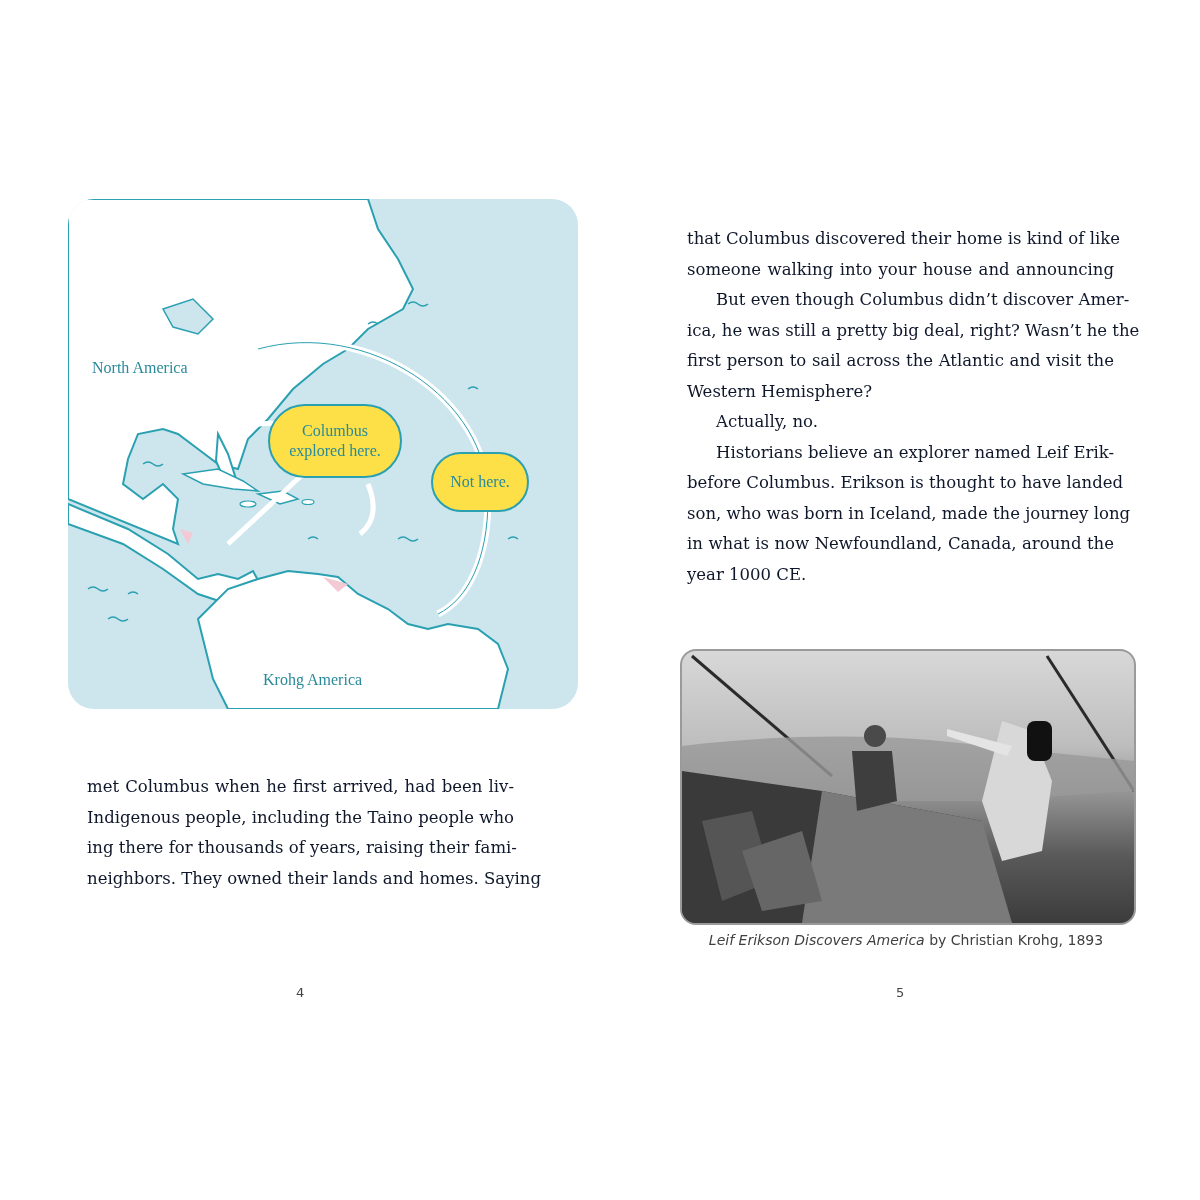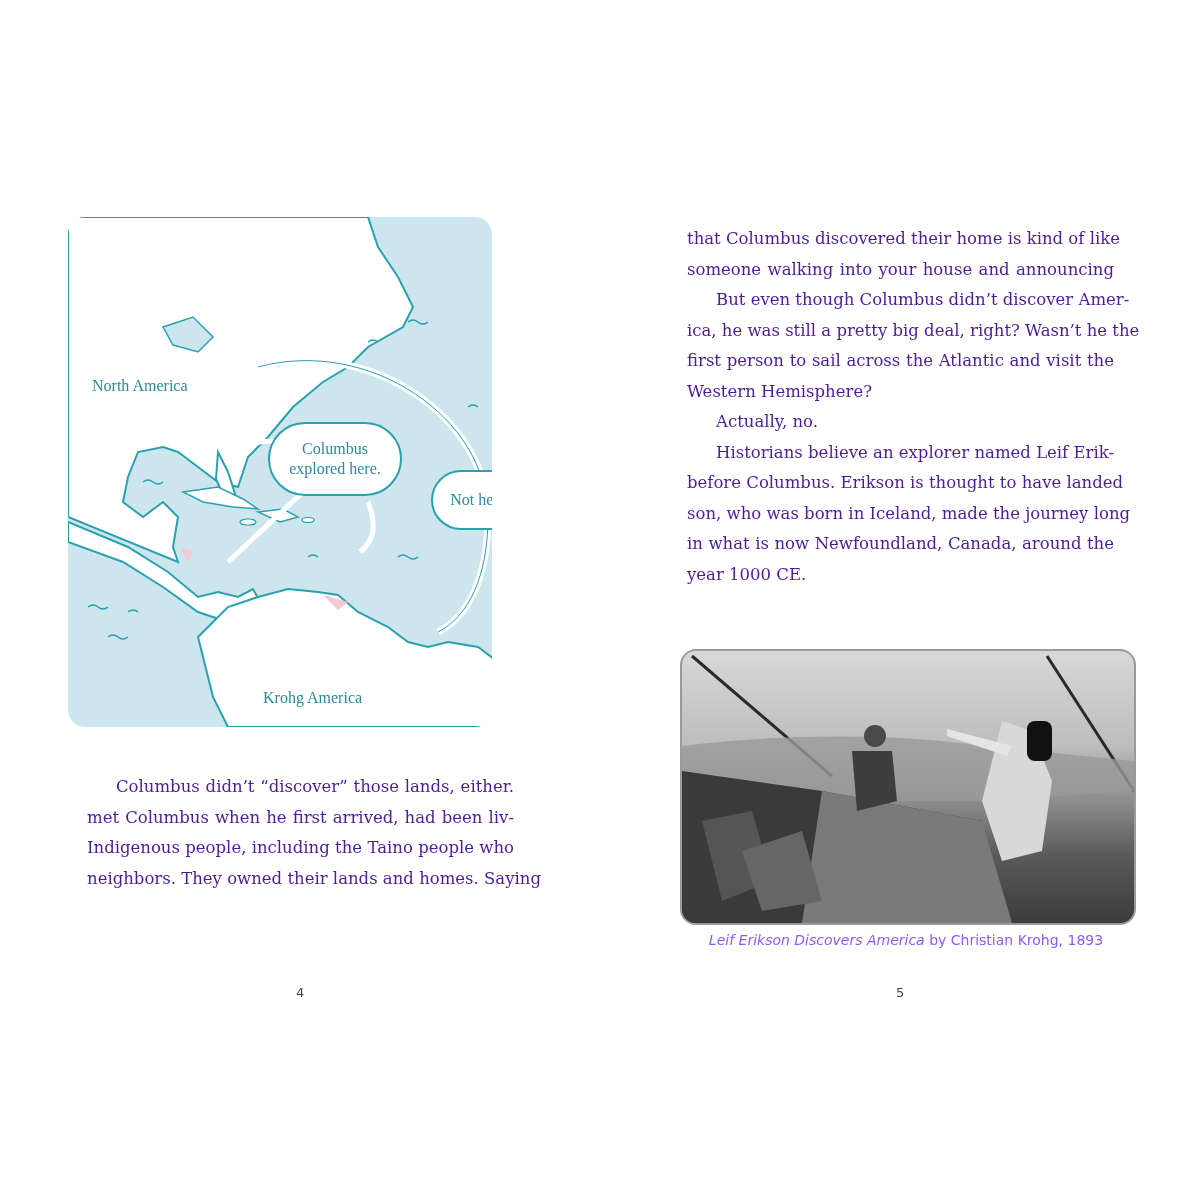--- a/index.html
+++ b/index.html
@@ -3,46 +3,46 @@
 <meta charset="utf-8">
 <style>
   html, body { margin:0; padding:0; background:#ffffff; }
   body { width:1200px; height:1200px; position:relative; overflow:hidden;
          font-family:"DejaVu Serif", serif; color:#1a1a1a; }
   .page { position:absolute; top:0; height:1200px; }
   .page-left { left:0; width:600px; }
   .page-right { left:600px; width:600px; }
 
   
-  .map { position:absolute; left:68px; top:217px; width:424px; height:510px;
-         background:#cde6ee; border-radius:17px; overflow:hidden; }
+  .map { position:absolute; left:68px; top:199px; width:510px; height:510px;
+         background:#cde6ee; border-radius:26px; overflow:hidden; }
   .map svg { position:absolute; left:0; top:0; width:462px; height:510px; }
   .map-label { position:absolute; font-family:"Liberation Serif", serif;
                font-size:16px; color:#2a8a9a; white-space:nowrap; }
-  .bubble { position:absolute; background:#ffffff; border:2px solid #2aa0b0;
+  .bubble { position:absolute; background:#fde047; border:2px solid #2aa0b0;
             border-radius:38px; font-family:"Liberation Serif", serif;
             font-size:16px; color:#2a8a9a; text-align:center; line-height:20px;
             display:flex; justify-content:center; flex-direction:column; }
 
   
   .text { position:absolute; font-family:"DejaVu Serif", serif; font-size:16.5px;
-          line-height:30.5px; color:#4c1d95; }
+          line-height:30.5px; color:#0f172a; }
   .line { display:block; white-space:nowrap; text-align:justify; text-align-last:justify; }
   .line.last { text-align-last:left; }
   .line.ind { padding-left:29px; }
 
   .folio { position:absolute; font-family:"DejaVu Sans", sans-serif; font-size:13px; color:#444; }
 
   
   .painting { position:absolute; left:680px; top:649px; width:452px; height:272px;
               border-radius:16px; border:2px solid #9a9a9a; overflow:hidden;
               background:linear-gradient(180deg,#d8d8d8 0%,#bdbdbd 35%,#8d8d8d 55%,#5a5a5a 75%,#3c3c3c 100%); }
   .painting svg { position:absolute; left:0; top:0; }
   .caption { position:absolute; left:680px; top:932px; width:452px; text-align:center;
-             font-family:"DejaVu Sans", sans-serif; font-size:14px; color:#8b5cf6; }
+             font-family:"DejaVu Sans", sans-serif; font-size:14px; color:#404040; }
   .caption i { font-style:italic; }
 </style>
 </head>
 <body>
 
 <div class="page page-left">
 
   <div class="map">
     <svg viewBox="0 0 462 510">
 
@@ -89,23 +89,23 @@
     <div class="bubble" style="left:200px;top:205px;width:130px;height:70px;">
       <span>Columbus</span>
       <span>explored here.</span>
     </div>
     <div class="bubble" style="left:363px;top:253px;width:94px;height:56px;">
       <span>Not here.</span>
     </div>
   </div>
 
   <div class="text" style="left:87px;top:772px;width:427px;">
-    <span class="line ind">Columbus didn’t “discover” those lands, either.</span>
     <span class="line">met Columbus when he first arrived, had been liv-</span>
     <span class="line">Indigenous people, including the Taino people who</span>
+    <span class="line">ing there for thousands of years, raising their fami-</span>
     <span class="line">neighbors. They owned their lands and homes. Saying</span>
   </div>
 
   <span class="folio" style="left:296px;top:985px;">4</span>
 </div>
 
 <div class="page page-right">
   <div class="text" style="left:87px;top:224px;width:427px;">
     <span class="line">that Columbus discovered their home is kind of like</span>
     <span class="line">someone walking into your house and announcing</span>

